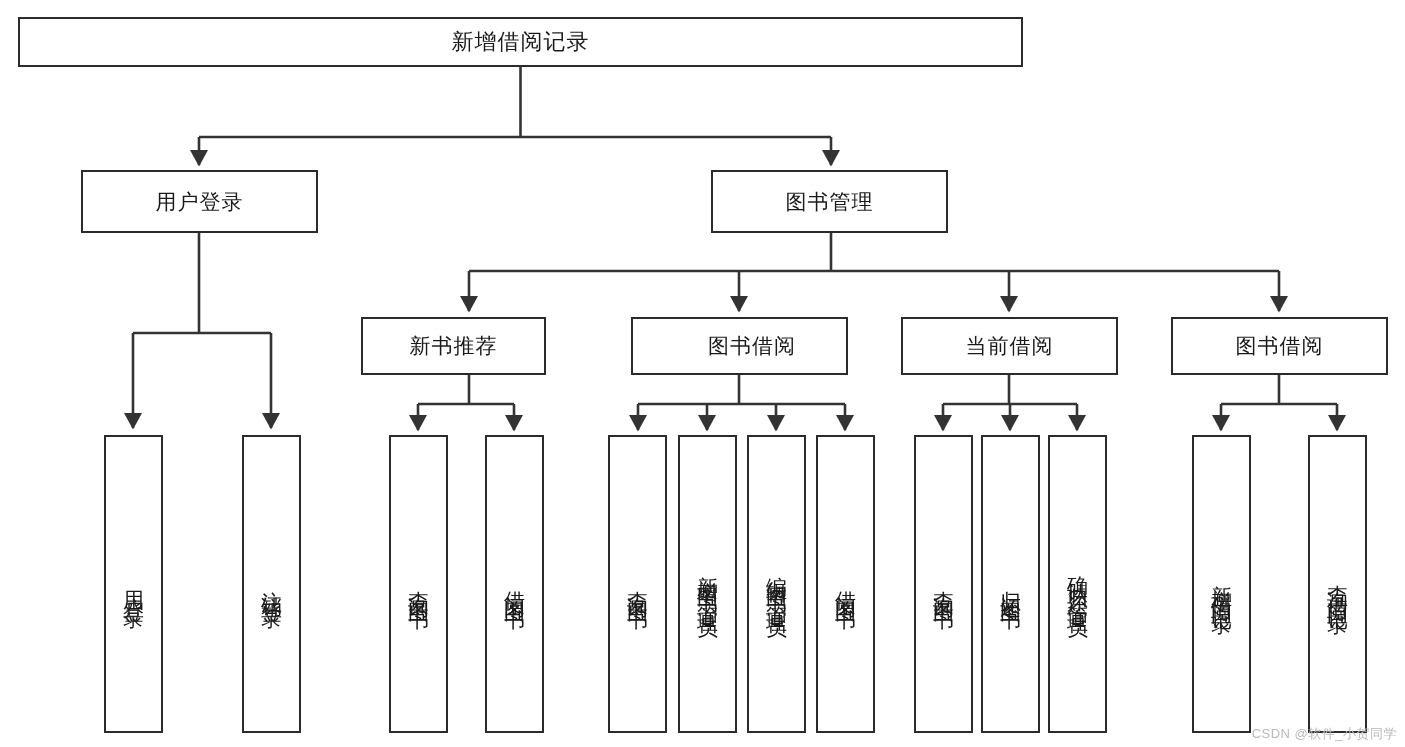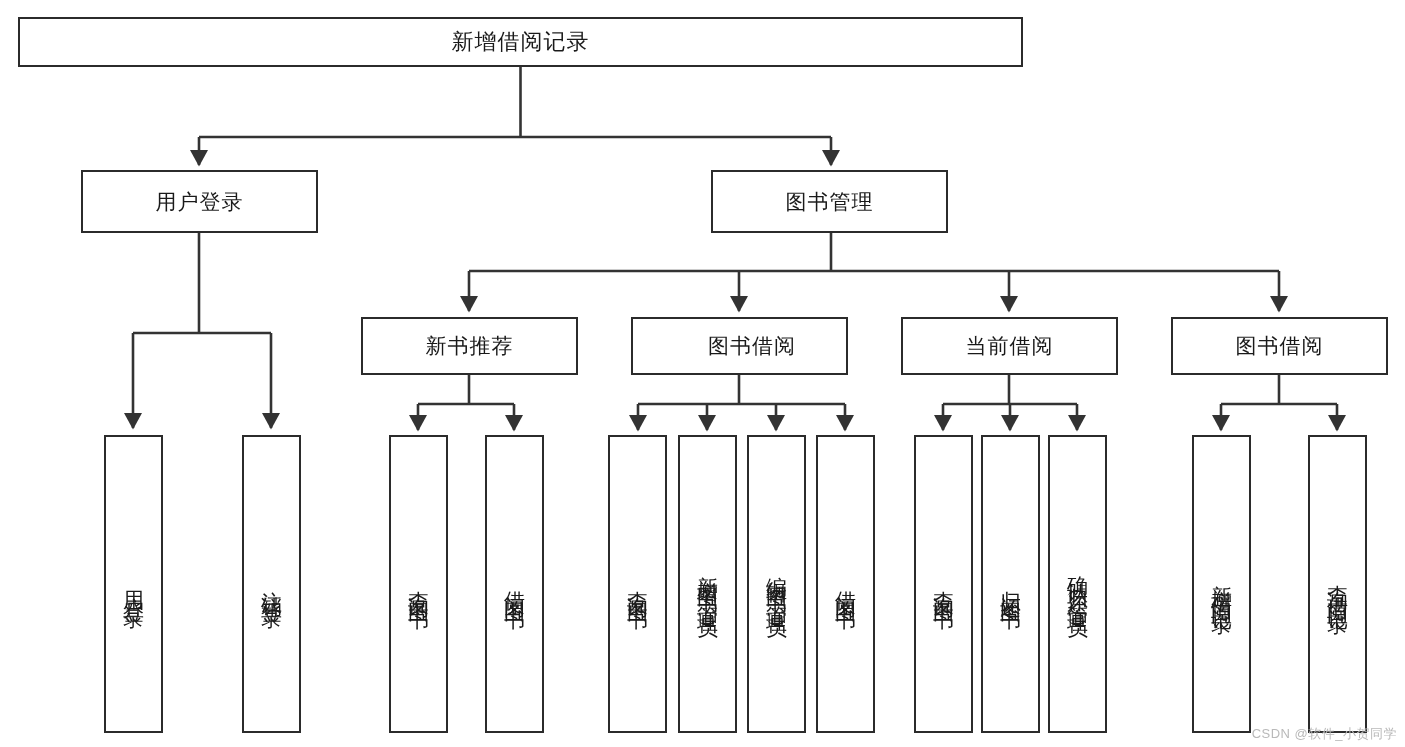--- a/index.html
+++ b/index.html
@@ -134,21 +134,21 @@
     <span class="hlabel">新增借阅记录</span>
   </div>
 
   <div class="node horiz" style="left:81px; top:170px; width:237px; height:63px;">
     <span class="hlabel">用户登录</span>
   </div>
   <div class="node horiz" style="left:711px; top:170px; width:237px; height:63px;text-align:right;">
     <span class="hlabel">图书管理</span>
   </div>
 
-  <div class="node horiz" style="left:361px; top:317px; width:217px; height:58px;">
+  <div class="node horiz" style="left:361px; top:317px; width:185px; height:58px;">
     <span class="hlabel">新书推荐</span>
   </div>
   <div class="node horiz" style="left:631px; top:317px; width:217px; height:58px;padding-left:25px;">
     <span class="hlabel">图书借阅</span>
   </div>
   <div class="node horiz" style="left:901px; top:317px; width:217px; height:58px;text-align:center;">
     <span class="hlabel">当前借阅</span>
   </div>
   <div class="node horiz" style="left:1171px; top:317px; width:217px; height:58px;">
     <span class="hlabel">图书借阅</span>

